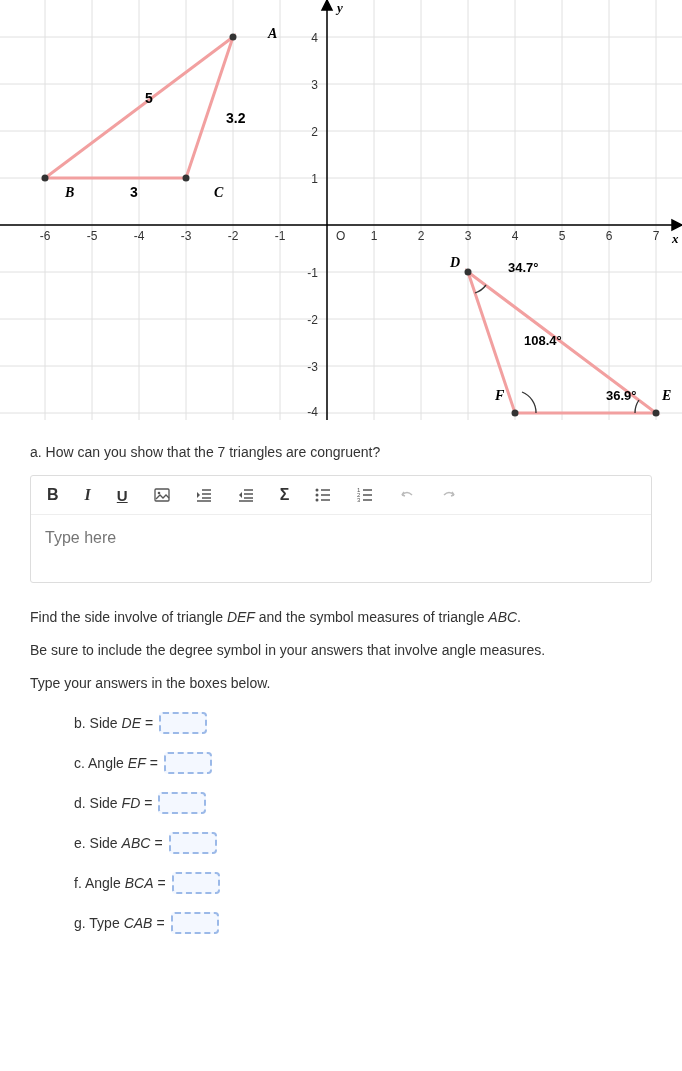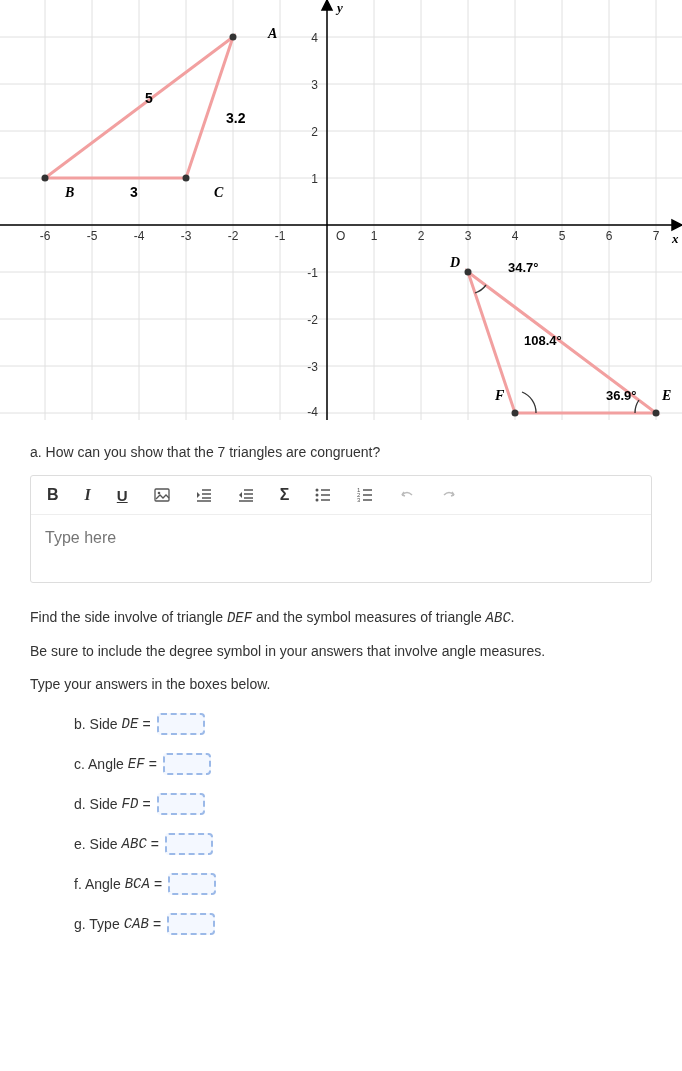--- a/index.html
+++ b/index.html
@@ -57,21 +57,21 @@
     resize: none;
     font-family: inherit;
   }
   .answer-row {
     display: flex;
     align-items: center;
     margin: 18px 0;
     gap: 6px;
   }
   .answer-label { display: flex; align-items: center; gap:4px;padding-left:44px; }
-  .math-i { font-family: Liberation Mono, monospace; font-style: italic; }
+  .math-i { font-family: Liberation Sans, sans-serif; font-style: italic; }
   .math-r { font-family: 'Times New Roman', serif; }
   .answer-input {
     border: 2px dashed #9bb9e8;
     background: #f4f8ff;
     border-radius: 4px;
     width: 48px;
     height: 22px;
     padding: 2px 4px;
     font-size: 13px;
   }

